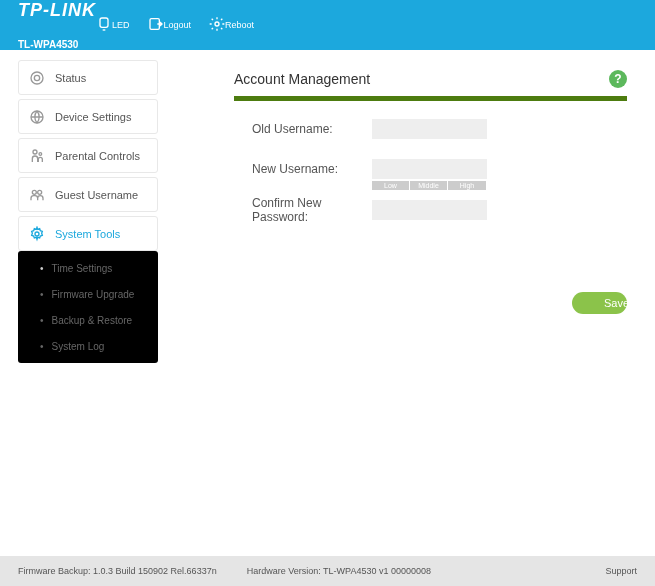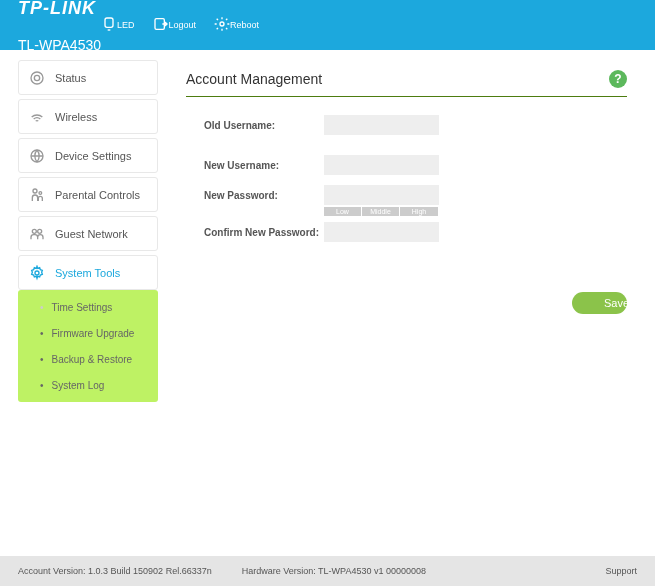--- a/index.html
+++ b/index.html
@@ -1,45 +1,45 @@
 <!DOCTYPE html>
 <html><head>
 <meta charset="utf-8">
 <style>
 * { margin: 0; padding: 0; box-sizing: border-box; font-family: Arial, sans-serif; }
 body { background: #fff; width: 655px; height: 586px; overflow: hidden; position: relative; }
 
 .header { background: #1ca8dd; height: 50px; display: flex; align-items: center; justify-content: flex-start; padding: 0 18px; }
 .header-left { display: flex; flex-direction: column; }
 .logo { color: #fff; font-size: 18px; font-weight: 900; letter-spacing: 1px; font-style: italic; }
-.model { color: #fff; font-size: 14px; margin-top: 18px; }
+.model { color: #fff; font-size: 10px; margin-top: 18px; font-weight: bold; }
 .header-right { display: flex; gap: 18px; }
 .header-action { display: flex; flex-direction: row; align-items: center; color: #fff; font-size: 9px; cursor: pointer; }
 .header-action svg { width: 16px; height: 16px; margin-bottom: 2px; }
 
-.body-wrap { display: flex; height: 490px; }
+.body-wrap { display: flex; height: 490px; gap: 48px; }
 .sidebar { width: 158px; padding: 10px 0 0 18px; }
 .nav-item { display: flex; align-items: center; height: 35px; border: 1px solid #e8e8e8; border-radius: 3px; margin-bottom: 4px; padding: 0 10px; cursor: pointer; font-size: 11px; color: #555; background: #fff; }
 .nav-item.active { color: #1ca8dd; text-align: right; }
 .nav-item svg, .nav-icon { width: 16px; height: 16px; margin-right: 10px; flex-shrink: 0; }
-.subnav { background: #bef264; border-radius: 3px; margin-top: -4px; margin-bottom: 4px; padding: 4px 0; }
+.subnav { background: #000000; border-radius: 3px; margin-top: -4px; margin-bottom: 4px; padding: 4px 0; }
 .subnav-item { display: flex; align-items: center; height: 26px; padding: 0 10px 0 22px; font-size: 10px; color: #666; cursor: pointer; }
 .subnav-item.active { background: #1ca8dd; color: #fff; }
 .subnav-item::before { content: "•"; margin-right: 8px; font-size: 10px; }
 .subnav-item:first-child::before { color: #ccc; }
 
 .content { flex: 1; padding: 20px 28px 0 28px; position: relative; }
-.content-header { display: flex; justify-content: space-between; align-items: center; border-bottom: 1px solid #4d7c0f; padding-bottom: 8px; margin-bottom: 18px; }
+.content-header { display: flex; justify-content: space-between; align-items: center; border-bottom: 5px solid #4d7c0f; padding-bottom: 8px; margin-bottom: 18px; }
 .page-title { font-size: 14px; color: #333; font-weight: normal; }
 .help-icon { width: 18px; height: 18px; background: #5cb85c; border-radius: 50%; color: #fff; display: flex; align-items: center; justify-content: center; font-size: 12px; font-weight: bold; cursor: pointer; }
 
 .form { padding-left: 18px; }
 .form-row { display: flex; align-items: center; margin-bottom: 10px; }
 .form-row.gap { margin-top: 20px; }
-.form-label { width: 120px; font-size: 10px; color: #555; text-align: left; font-weight: bold; }
+.form-label { width: 120px; font-size: 12px; color: #555; text-align: left; }
 .form-input { width: 115px; height: 20px; border: none; background: #eeeeee; padding: 0 6px; font-size: 10px; }
 .strength-bar { display: flex; margin-left: 120px; margin-top: -8px; margin-bottom: 6px; }
 .strength-seg { width: 38px; height: 9px; background: #ccc; color: #fff; font-size: 7px; display: flex; align-items: center; justify-content: center; border-right: 1px solid #fff; }
 .strength-seg:last-child { border-right: none; }
 
 .save-btn { position: absolute; right: 28px; top: 242px; background: #8bc34a; color: #fff; border: none; width: 55px; height: 22px; font-size: 11px; cursor: pointer; border-radius: 11px; padding-left: 32px; }
 
 .footer { position: absolute; bottom: 0; left: 0; right: 0; height: 30px; background: #e5e5e5; display: flex; align-items: center; justify-content: space-between; padding: 0 18px; font-size: 9px; color: #555; }
 .footer-left { display: flex; gap: 30px; }
 .footer a { color: #555; cursor: pointer; }
@@ -81,46 +81,40 @@
   <div class="sidebar">
     <div class="nav-item">
       <svg class="nav-icon" viewBox="0 0 24 24" fill="none" stroke="#999" stroke-width="2">
           <circle cx="12" cy="12" r="9"></circle>
           <circle cx="12" cy="12" r="4"></circle>
         </svg>
       <span>Status</span>
     </div>
     <div class="nav-item">
       <svg class="nav-icon" viewBox="0 0 24 24" fill="none" stroke="#999" stroke-width="2">
-          <path d="M4 12a12 12 0 0116 0M7 15a8 8 0 0110 0M10 18a4 4 0 014 0"></path>
-        </svg>
-      <span>Wireless</span>
-    </div>
-    <div class="nav-item">
-      <svg class="nav-icon" viewBox="0 0 24 24" fill="none" stroke="#999" stroke-width="2">
           <circle cx="12" cy="12" r="9"></circle>
           <path d="M3 12h18M12 3a14 14 0 010 18M12 3a14 14 0 000 18"></path>
         </svg>
       <span>Device Settings</span>
     </div>
     <div class="nav-item">
       <svg class="nav-icon" viewBox="0 0 24 24" fill="none" stroke="#999" stroke-width="2">
           <circle cx="9" cy="6" r="3"></circle>
           <circle cx="17" cy="9" r="2"></circle>
           <path d="M5 21v-5a4 4 0 018 0v5M14 21v-4a3 3 0 016 0v4"></path>
         </svg>
       <span>Parental Controls</span>
     </div>
     <div class="nav-item">
       <svg class="nav-icon" viewBox="0 0 24 24" fill="none" stroke="#999" stroke-width="2">
           <circle cx="8" cy="8" r="3"></circle>
           <circle cx="16" cy="8" r="3"></circle>
           <path d="M3 20v-3a4 4 0 014-4h2a4 4 0 014 4v3M13 20v-3a4 4 0 014-4h0a4 4 0 014 4v3"></path>
         </svg>
-      <span>Guest Network</span>
+      <span>Guest Username</span>
     </div>
     <div class="nav-item active">
       <svg class="nav-icon" viewBox="0 0 24 24" fill="none" stroke="#1ca8dd" stroke-width="2">
           <circle cx="12" cy="12" r="3"></circle>
           <path d="M12 2l1 3 3-1 1 3 3 1-1 3 1 3-3 1-1 3-3-1-1 3-1-3-3 1-1-3-3-1 1-3-1-3 3-1 1-3 3 1z"></path>
         </svg>
       <span>System Tools</span>
     </div>
     <div class="subnav">
       <div class="subnav-item">
@@ -146,43 +140,39 @@
 
     <div class="form">
       <div class="form-row">
         <div class="form-label">Old Username:</div>
         <input class="form-input" type="text" value="" style="">
       </div>
       <div class="form-row gap">
         <div class="form-label">New Username:</div>
         <input class="form-input" type="text" value="" style="">
       </div>
-      <div class="form-row">
-        <div class="form-label">New Password:</div>
-        <input class="form-input" type="password" value="" style="">
-      </div>
       <div class="strength-bar">
         <div class="strength-seg">Low</div>
         <div class="strength-seg">Middle</div>
         <div class="strength-seg">High</div>
       </div>
       <div class="form-row">
         <div class="form-label">Confirm New Password:</div>
         <input class="form-input" type="password" value="" style="">
       </div>
     </div>
 
     <button class="save-btn">Save</button>
   </div>
 </div>
 
 <div class="footer">
   <div class="footer-left">
     <div>
-      <span>Account Version:</span>
+      <span>Firmware Backup:</span>
       <span>1.0.3 Build 150902 Rel.66337n</span>
     </div>
     <div>
       <span>Hardware Version:</span>
       <span>TL-WPA4530 v1 00000008</span>
     </div>
   </div>
   <a>Support</a>
 </div>
 

